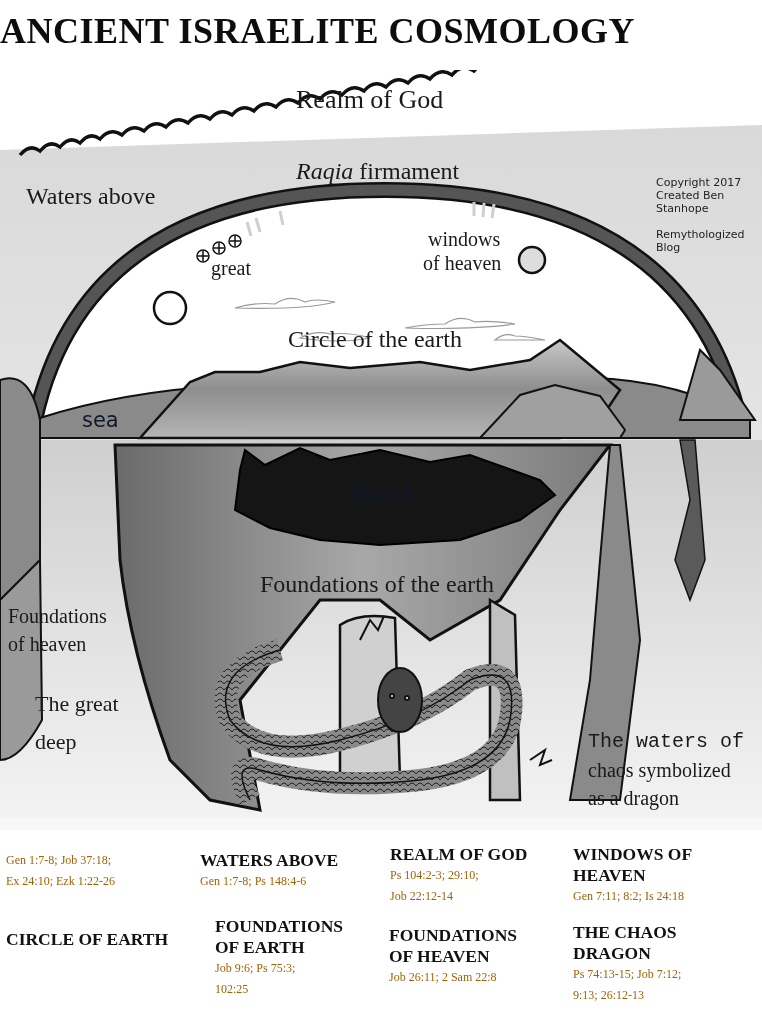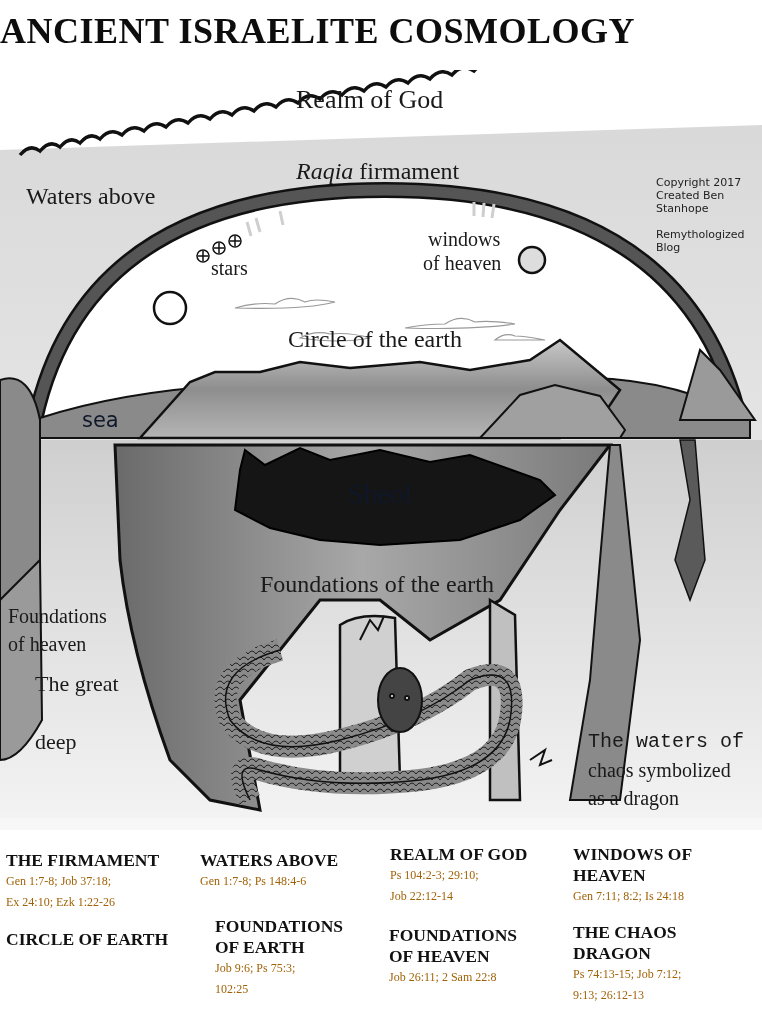--- a/index.html
+++ b/index.html
@@ -117,47 +117,46 @@
     <path d="M360 640 l10 -20 l8 10 l6 -14" fill="none"></path>
     <path d="M530 760 l15 -10 l-5 15 l12 -5" fill="none"></path>
   </g>
 
   <rect x="0" y="818" width="762" height="12" fill="#f7f7f7"></rect>
 </svg>
 
 <div class="lbl" style="left:296px; top:86px; font-size:26px;">Realm of God</div>
 <div class="lbl" style="left:296px; top:158px;"><i>Raqia</i><span> firmament</span></div>
 <div class="lbl" style="left:26px; top:183px;">Waters above</div>
-<div class="lbl small" style="left:211px; top:257px;">stars</div>
+<div class="lbl small" style="left:211px; top:257px;">great</div>
 <div class="lbl small" style="left:428px; top:228px;">windows</div>
 <div class="lbl small" style="left:423px; top:252px;">of heaven</div>
 <div class="lbl" style="left:288px; top:326px;">Circle of the earth</div>
 <div class="lbl white sans" style="left:82px; top:409px; font-size:21px;">sea</div>
 <div class="lbl white" style="left:348px; top:479px; font-size:28px;">Sheol</div>
 <div class="lbl" style="left:260px; top:571px;">Foundations of the earth</div>
 <div class="lbl small" style="left:8px; top:605px;">Foundations</div>
 <div class="lbl small" style="left:8px; top:633px;">of heaven</div>
-<div class="lbl small" style="left:35px; top:672px; font-size:22px;">The great</div>
+<div class="lbl small" style="left:35px; top:692px; font-size:22px;">The great</div>
 <div class="lbl small" style="left:35px; top:730px; font-size:22px;">deep</div>
 <div class="lbl small" style="left:588px; top:731px;font-family:Liberation Mono, monospace;">The waters of</div>
 <div class="lbl small" style="left:588px; top:759px;">chaos symbolized</div>
 <div class="lbl small" style="left:588px; top:787px;">as a dragon</div>
 
 <div class="copyright">
   <div>Copyright 2017</div>
   <div>Created Ben</div>
   <div>Stanhope</div>
   <div style="height:13px"></div>
   <div>Remythologized</div>
   <div>Blog</div>
 </div>
 
 <div class="refs">
   <div class="ref" style="left:6px; top:14px;">
-    <div class="h">THE FIRMAMENT</div>
     <div class="b">Gen 1:7-8; Job 37:18;</div>
     <div class="b">Ex 24:10; Ezk 1:22-26</div>
   </div>
   <div class="ref" style="left:200px; top:14px;">
     <div class="h">WATERS ABOVE</div>
     <div class="b">Gen 1:7-8; Ps 148:4-6</div>
   </div>
   <div class="ref" style="left:390px; top:8px;">
     <div class="h">REALM OF GOD</div>
     <div class="b">Ps 104:2-3; 29:10;</div>

